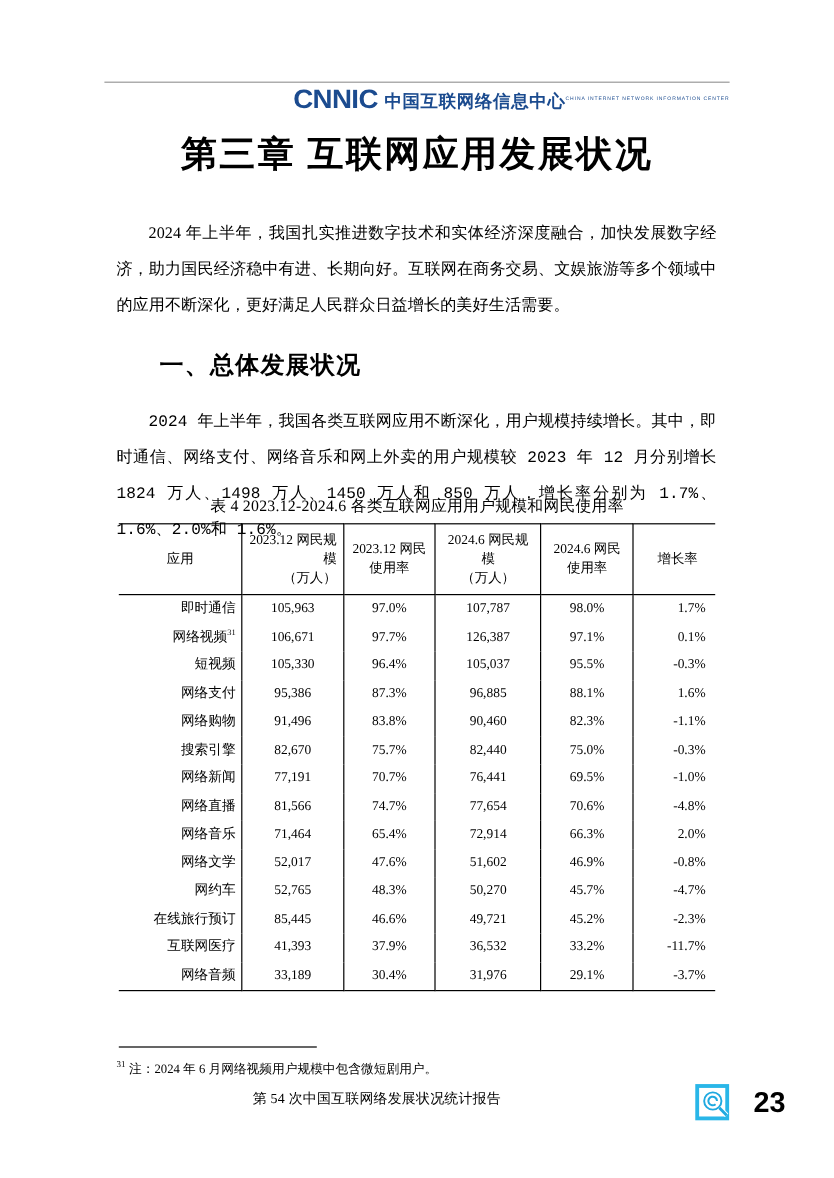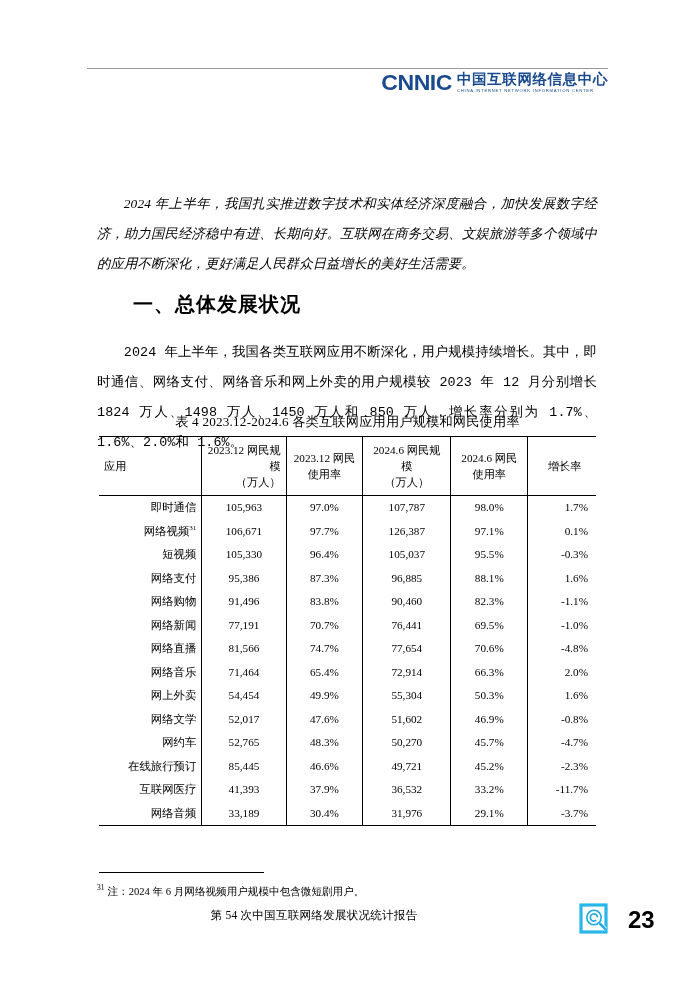--- a/index.html
+++ b/index.html
@@ -44,21 +44,21 @@
     font-family: "Liberation Sans", sans-serif;
     font-weight: bold;
     font-size: 22px;
     letter-spacing: -0.5px;
     color: #1b4b8f;
     line-height: 1;
     transform: scaleX(1.05);
   }
   .logo-right {
     display: flex;
-    flex-direction: column;
+    flex-direction: row;
     line-height: 1;
     padding-bottom: 1px;
   }
   .logo-cn {
     font-family: "Liberation Serif", serif;
     font-size: 14.5px;
     font-weight: bold;
     color: #1b4b8f;
     letter-spacing: 0.6px;
     line-height: 1.05;
@@ -98,21 +98,21 @@
   .para {
     position: absolute;
     left: 97px;
     width: 500px;
     font-size: 13.4px;
     line-height: 30px;
     text-align: justify;
     text-indent: 2em;
     letter-spacing: 0.1px;
   }
-  #para1 { top: 176px; font-style: italic; }
+  #para1 { top: 166px; }
   #para2 { top: 325px; font-family: Liberation Mono, monospace; }
 
   .section-heading {
     position: absolute;
     left: 97px;
     top: 274px;
     font-family: "Liberation Sans", "DejaVu Sans", sans-serif;
     font-weight: bold;
     font-size: 20px;
     letter-spacing: 1px;
@@ -142,21 +142,21 @@
     border-top: 1.1px solid #000;
     border-bottom: 1.1px solid #000;
     font-weight: normal;
     padding: 5px 5px;
     height: 40px;
     vertical-align: middle;
     line-height: 16px;
   }
   table.data thead th.col-app {
     width: 122px;
-    text-align: left;
+    text-align: center;
     border-right: 0.9px solid #000;
   }
   table.data thead th.c2 { width: 85px; text-align: right; border-right: 0.9px solid #000;}
   table.data thead th.c3 { width: 77px; text-align: center; border-right: 0.9px solid #000;}
   table.data thead th.c4 { width: 90px; text-align: center; border-right: 0.9px solid #000;}
   table.data thead th.c5 { width: 78px; text-align: center; border-right: 0.9px solid #000;}
   table.data thead th.c6 { width: 60px; text-align: center; padding-left: 10px; }
 
   table.data tbody td {
     height: 23.5px;
@@ -245,20 +245,21 @@
     <div class="logo-block">
       <span class="logo-cnnic">CNNIC</span>
       <span class="logo-right">
         <span class="logo-cn">中国互联网络信息中心</span>
         <span class="logo-en">CHINA INTERNET NETWORK INFORMATION CENTER</span>
       </span>
     </div>
   </div>
   <div class="header-rule"></div>
 
+  <h1 class="chapter-title">第三章  互联网应用发展状况</h1>
 
   <p class="para" id="para1">2024 年上半年，我国扎实推进数字技术和实体经济深度融合，加快发展数字经济，助力国民经济稳中有进、长期向好。互联网在商务交易、文娱旅游等多个领域中的应用不断深化，更好满足人民群众日益增长的美好生活需要。</p>
 
   <h2 class="section-heading">一、总体发展状况</h2>
 
   <p class="para" id="para2">2024 年上半年，我国各类互联网应用不断深化，用户规模持续增长。其中，即时通信、网络支付、网络音乐和网上外卖的用户规模较 2023 年 12 月分别增长 1824 万人、1498 万人、1450 万人和 850 万人，增长率分别为 1.7%、1.6%、2.0%和 1.6%。</p>
 
   <div class="table-caption">表 4   2023.12-2024.6 各类互联网应用用户规模和网民使用率</div>
 
   <table class="data">
@@ -323,20 +324,28 @@
         </tr>
         <tr>
           <td class="app">网络购物</td>
           <td class="num">91,496</td>
           <td class="num">83.8%</td>
           <td class="num">90,460</td>
           <td class="num">82.3%</td>
           <td class="last">-1.1%</td>
         </tr>
         <tr>
+          <td class="app">搜索引擎</td>
+          <td class="num">82,670</td>
+          <td class="num">75.7%</td>
+          <td class="num">82,440</td>
+          <td class="num">75.0%</td>
+          <td class="last">-0.3%</td>
+        </tr>
+        <tr>
           <td class="app">网络新闻</td>
           <td class="num">77,191</td>
           <td class="num">70.7%</td>
           <td class="num">76,441</td>
           <td class="num">69.5%</td>
           <td class="last">-1.0%</td>
         </tr>
         <tr>
           <td class="app">网络直播</td>
           <td class="num">81,566</td>
@@ -345,28 +354,20 @@
           <td class="num">70.6%</td>
           <td class="last">-4.8%</td>
         </tr>
         <tr>
           <td class="app">网络音乐</td>
           <td class="num">71,464</td>
           <td class="num">65.4%</td>
           <td class="num">72,914</td>
           <td class="num">66.3%</td>
           <td class="last">2.0%</td>
-        </tr>
-        <tr>
-          <td class="app">网上外卖</td>
-          <td class="num">54,454</td>
-          <td class="num">49.9%</td>
-          <td class="num">55,304</td>
-          <td class="num">50.3%</td>
-          <td class="last">1.6%</td>
         </tr>
         <tr>
           <td class="app">网络文学</td>
           <td class="num">52,017</td>
           <td class="num">47.6%</td>
           <td class="num">51,602</td>
           <td class="num">46.9%</td>
           <td class="last">-0.8%</td>
         </tr>
         <tr>

